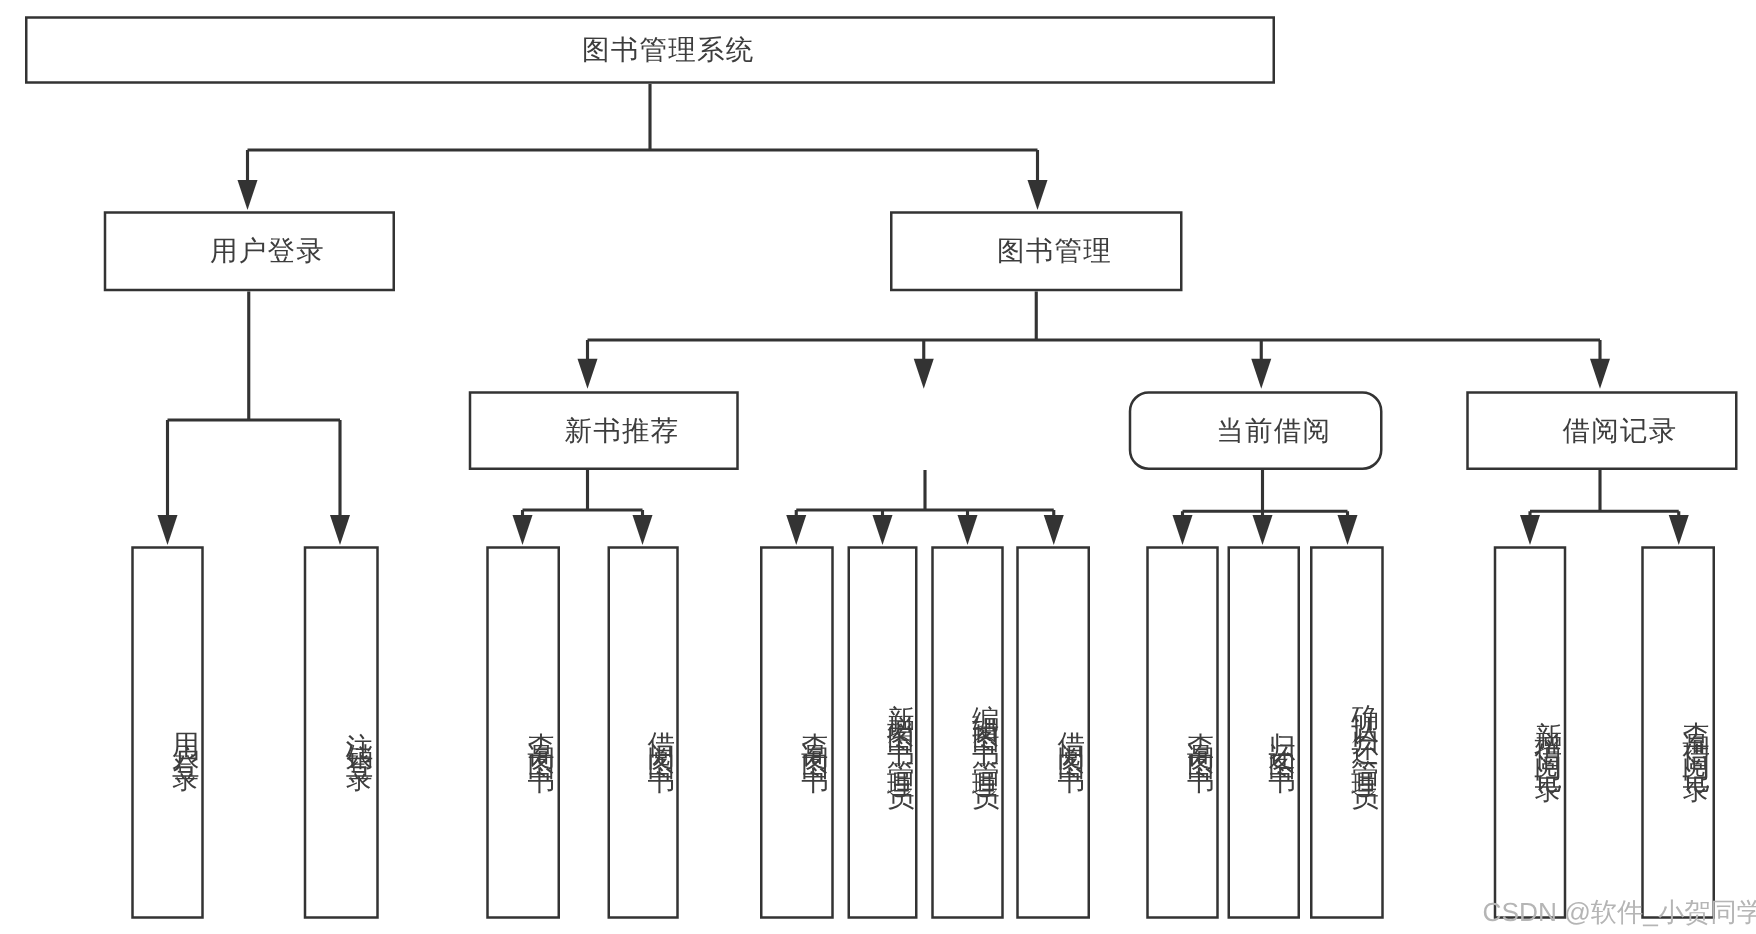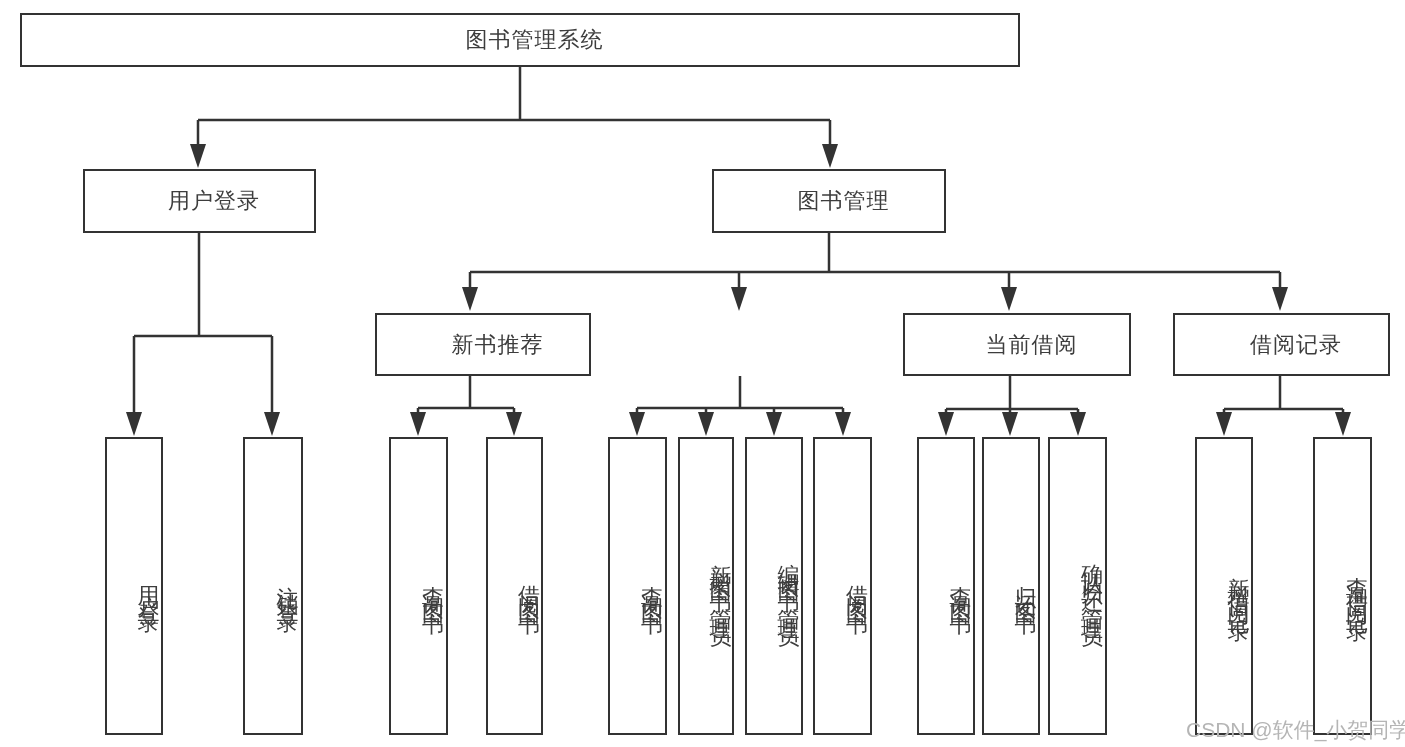--- a/index.html
+++ b/index.html
@@ -99,21 +99,21 @@
   <div class="node hbox" style="left:83px; top:169px; width:233px; height:64px;">
     <span>用户登录</span>
   </div>
   <div class="node hbox" style="left:712px; top:169px; width:234px; height:64px;">
     <span>图书管理</span>
   </div>
 
   <div class="node hbox" style="left:375px; top:313px; width:216px; height:63px;">
     <span>新书推荐</span>
   </div>
-  <div class="node hbox" style="left:903px; top:313px; width:228px; height:63px;">
+  <div class="node hbox" style="left:903px; top:313px; width:203px; height:63px;border-radius:16px;">
     <span>当前借阅</span>
   </div>
   <div class="node hbox" style="left:1173px; top:313px; width:217px; height:63px;">
     <span>借阅记录</span>
   </div>
 
   <div class="node vbox" style="left:105px; top:437px; width:58px; height:298px;">
     <span>用户登录</span>
   </div>
   <div class="node vbox" style="left:243px; top:437px; width:60px; height:298px;">

